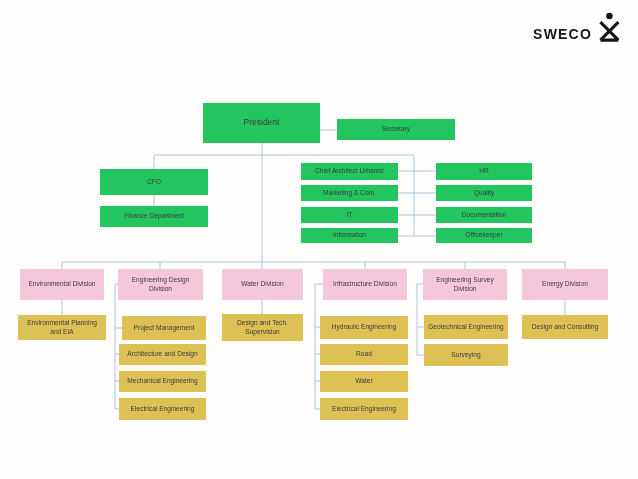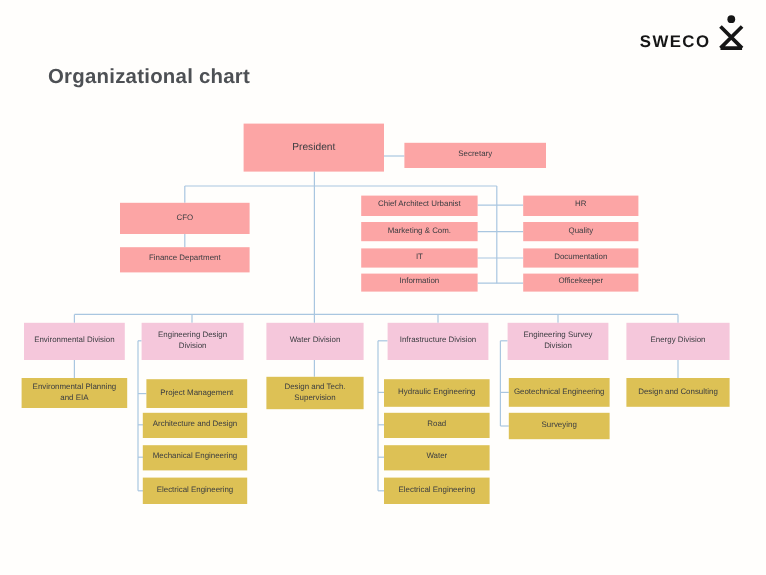--- a/index.html
+++ b/index.html
@@ -9,31 +9,30 @@
     color:#4d5054;letter-spacing:0.2px;}
   .logo{position:absolute;top:12px;right:16px;display:flex;align-items:center;gap:3px;}
   .logo-text{font-size:14px;font-weight:bold;color:#161616;letter-spacing:1.2px;
     transform:translateY(6px);margin-left:43px;}
   .logo-mark{display:block;}
   .chart{position:absolute;left:0;top:0;width:638px;height:479px;}
   .connectors{position:absolute;left:0;top:0;width:638px;height:479px;}
   .node{position:absolute;display:flex;align-items:center;justify-content:center;
     text-align:center;box-sizing:border-box;padding:1px 3px;
     font-size:6.6px;line-height:1.3;color:#3a3c40;}
-  .node.blue{background:#fca5a5;}
+  .node.blue{background:#22c55e;}
   .node.pink{background:#f5c7db;}
   .node.yellow{background:#ddc155;}
   .node.lg{font-size:8.5px;}
 </style>
 </head>
 <body>
 
 <div class="stage">
 
-  <h1 class="header-title">Organizational chart</h1>
 
   <div class="logo">
     <span class="logo-text">SWECO</span>
     <svg class="logo-mark" width="27" height="31" viewBox="0 0 30 34" aria-hidden="true">
       <circle cx="16" cy="4.2" r="3.6" fill="#161616"></circle>
       <path d="M6 11 L26 31 M26 11 L6 31 M6 31 L26 31" stroke="#161616" stroke-width="3.4" fill="none"></path>
     </svg>
   </div>
 
   <div class="chart" id="chart">

